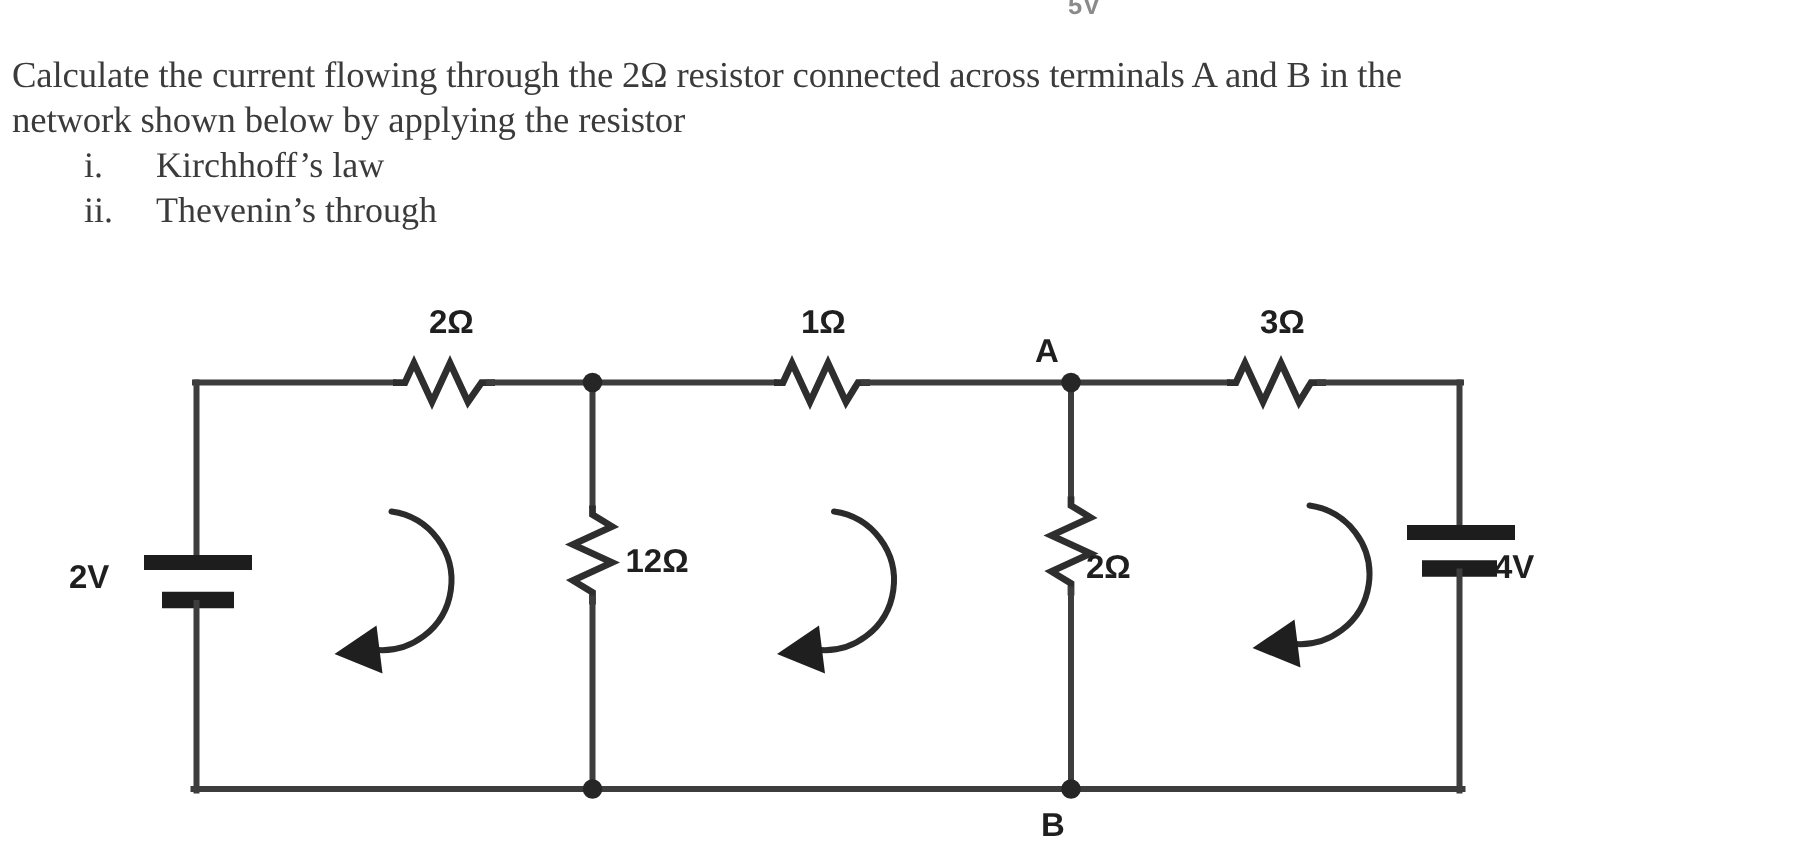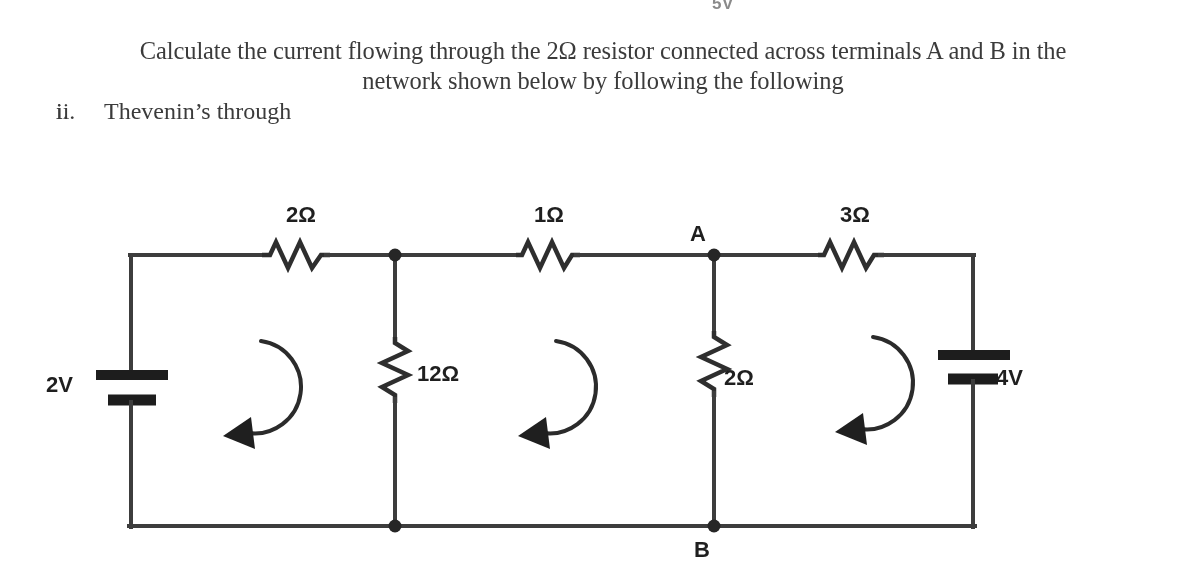--- a/index.html
+++ b/index.html
@@ -34,21 +34,20 @@
     left: 8px;
     top: 36px;
     width: 1190px;
   }
   #question .line {
     font-size: 24.5px;
     line-height: 30px;
     color: #3b3b3b;
     white-space: nowrap;
     letter-spacing: -0.1px;
-    text-align: center;
   }
   #qlist {
     margin: 0;
     padding: 0;
     list-style: none;
   }
   #qlist li {
     font-size: 24px;
     line-height: 30px;
     color: #3b3b3b;
@@ -92,24 +91,25 @@
   .lbl-v { font-size: 22px; }
   .lbl-t { font-size: 22px; }
 </style>
 </head>
 <body>
 
 <div id="topfrag">5V</div>
 
 <div id="question">
   <div class="line">Calculate the current flowing through the 2Ω resistor connected across terminals A and B in the</div>
-  <div class="line">network shown below by following the following</div>
+  <div class="line">network shown below by applying the resistor</div>
   <ul id="qlist">
     <li>
       <span class="marker">i.</span>
+      <span>Kirchhoff’s law</span>
     </li>
     <li>
       <span class="marker">ii.</span>
       <span>Thevenin’s through</span>
     </li>
   </ul>
 </div>
 
 <div id="circuit">
 <svg width="1200" height="383" viewBox="0 0 1200 383" xmlns="http://www.w3.org/2000/svg">

